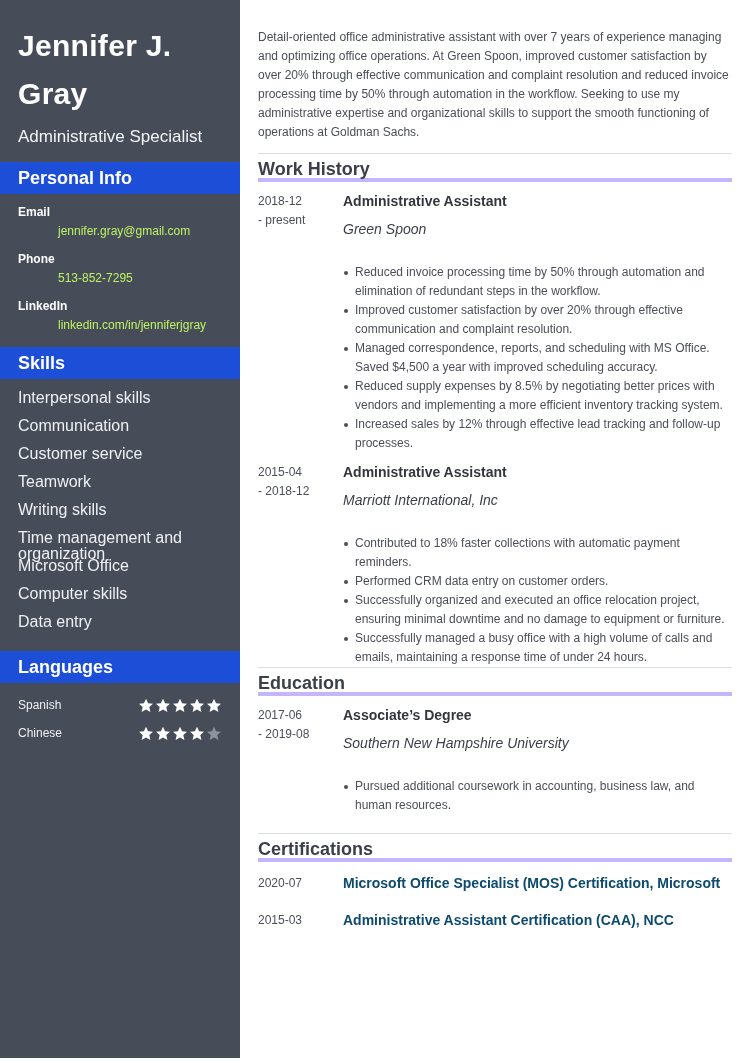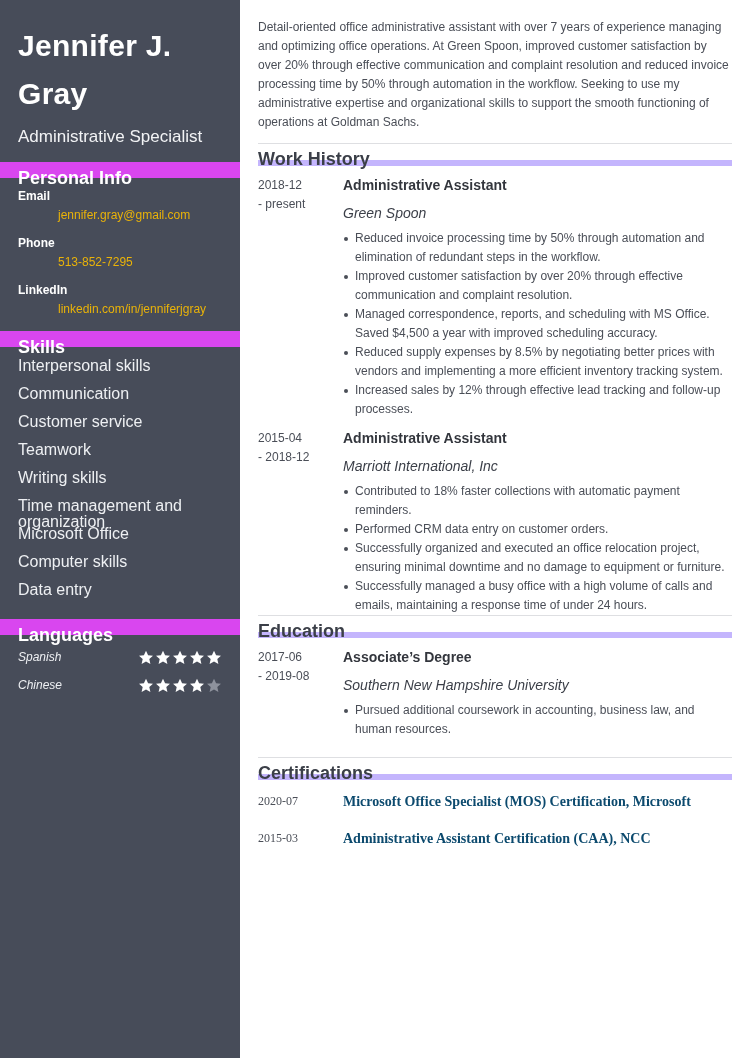--- a/index.html
+++ b/index.html
@@ -7,60 +7,60 @@
   body { font-family: "Liberation Sans", sans-serif; color: #3b3f48; position: relative; }
 
   .sidebar {
     position: absolute; left: 0; top: 0; width: 240px; height: 1058px;
     background: #474c59; color: #ffffff;
   }
   .name { padding: 22px 18px 0 18px; font-size: 30px; font-weight: bold; line-height: 48px; letter-spacing: 0.3px; }
   .title { padding: 8px 18px 0 18px; font-size: 17px; line-height: 22px; color: #f2f3f5; }
 
   .side-head {
-    background: #d946ef; height: 16px; padding: 0 18px;
+    background: #1d4ed8; height: 32px; padding: 0 18px;
     font-size: 18px; font-weight: bold; line-height: 33px; color: #ffffff;
   }
   .sh-personal { margin-top: 14px; }
   .info { padding: 10px 18px 0 18px; }
   .info-label { font-size: 12px; font-weight: bold; line-height: 16px; margin-top: 0; }
-  .info-value { font-size: 12px; line-height: 16px; color: #eab308; margin-top: 3px; margin-bottom: 12px; padding-left: 40px; }
+  .info-value { font-size: 12px; line-height: 16px; color: #bef264; margin-top: 3px; margin-bottom: 12px; padding-left: 40px; }
   .sh-skills { margin-top: 14px; }
   .skills { padding: 8px 18px 4px 18px; }
   .skill { font-size: 16px; line-height: 16px; height: 28px; padding-top: 3px; color: #eef0f3; }
   .sh-lang { margin-top: 8px; }
-  .langs { padding: 8px 18px 0 18px; font-style: italic; }
+  .langs { padding: 8px 18px 0 18px; }
   .lang { display: flex; justify-content: space-between; align-items: center; height: 28px; }
   .lang-name { font-size: 12px; color: #eef0f3; }
   .stars { display: flex; gap: 1px; }
   .star { width: 16px; height: 15px; }
   .star svg { width: 16px; height: 15px; display: block; }
 
   .main { position: absolute; left: 258px; top: 0; width: 474px; }
-  .summary { margin-top: 18px; font-size: 12px; line-height: 19px; color: #4a4e57; }
+  .summary { margin-top: 28px; font-size: 12px; line-height: 19px; color: #4a4e57; }
 
   .section-head {
-    border-top: 1px solid #dedfe2; border-bottom: 6px solid #c4b5fd;
+    border-top: 1px solid #dedfe2; border-bottom: 4px solid #c4b5fd;
     font-size: 18px; font-weight: bold; color: #3b3f48;
-    height: 23px; line-height: 30px;
+    height: 29px; line-height: 30px;
   }
   .sh-work { margin-top: 11px; }
 
   .entry { display: flex; margin-top: 10px; }
   .date { width: 85px; font-size: 12px; line-height: 19px; color: #4a4e57; flex-shrink: 0; }
   .content { flex: 1; }
   .role { font-size: 14px; font-weight: bold; line-height: 19px; color: #33363d; }
   .org { font-size: 14px; font-style: italic; line-height: 19px; color: #3b3f48; margin-top: 9px; }
-  .bullets { margin-top: 6px; list-style: none; }
+  .bullets { margin-top: 24px; list-style: none; }
   .bullets li { position: relative; padding-left: 12px; font-size: 12px; line-height: 19px; color: #4a4e57; }
   .bullets li::before { content: ""; position: absolute; left: 1px; top: 8px; width: 4px; height: 4px; background: #4a4e57; border-radius: 50%; }
 
   .sh-edu { }
   .sh-cert { margin-top: 18px; }
-  .cert { display: flex; margin-top: 12px; height: 25px; align-items: flex-start; font-family: Liberation Serif, serif; }
+  .cert { display: flex; margin-top: 12px; height: 25px; align-items: flex-start; }
   .cert + .cert { margin-top: 12px; }
   .cert .date { line-height: 19px; }
   .cert-title { font-size: 14px; font-weight: bold; line-height: 19px; color: #0c4a6e; }
 </style>
 </head>
 <body>
 
 <aside class="sidebar">
   <div class="name">
     <div>Jennifer J.</div>

